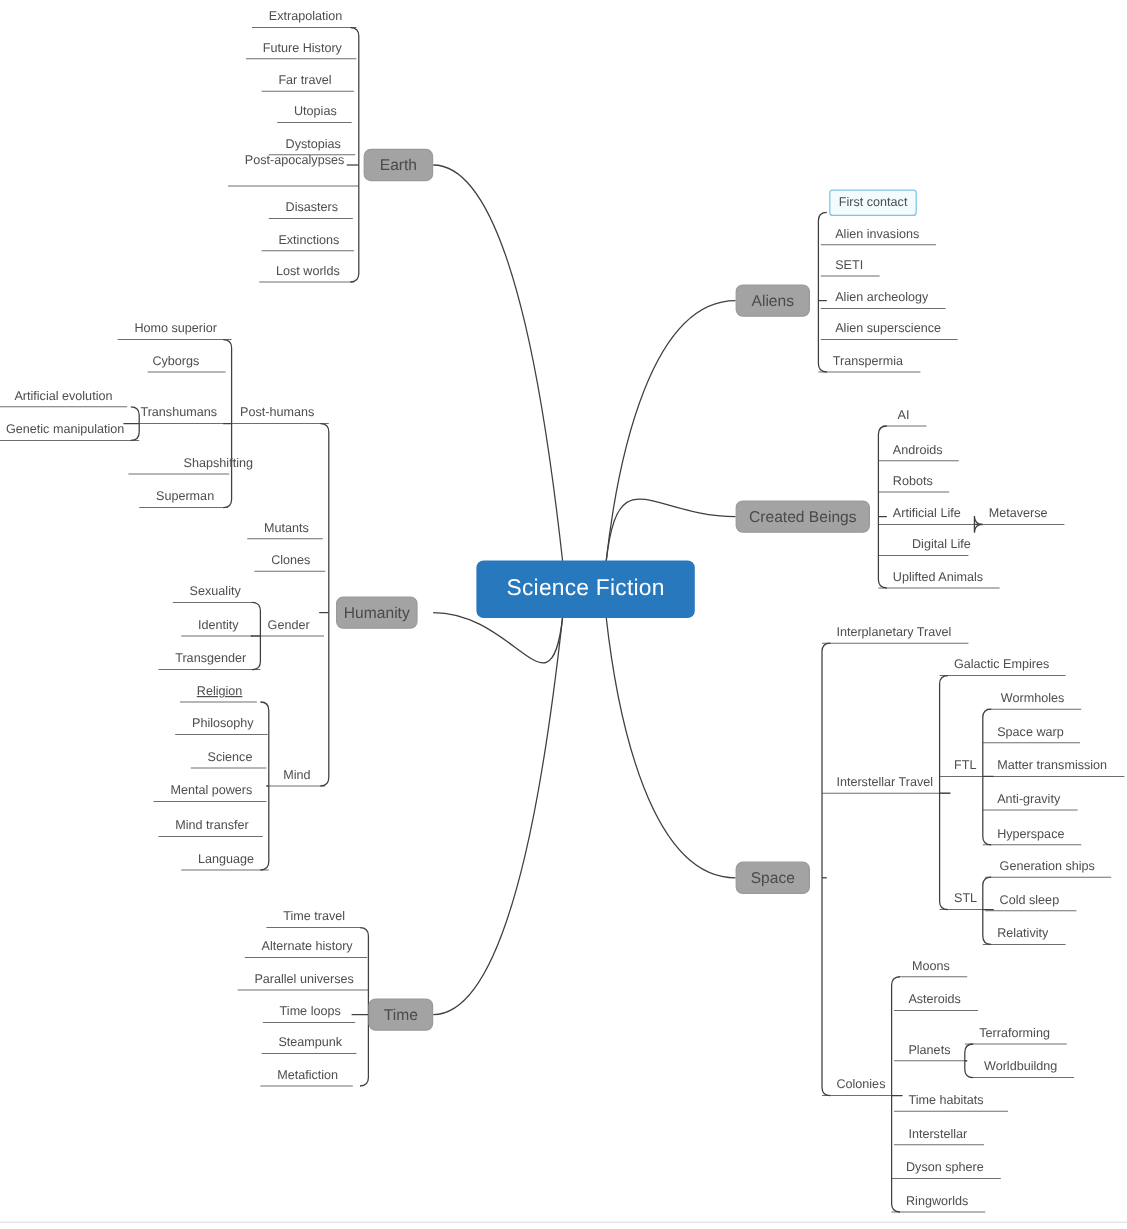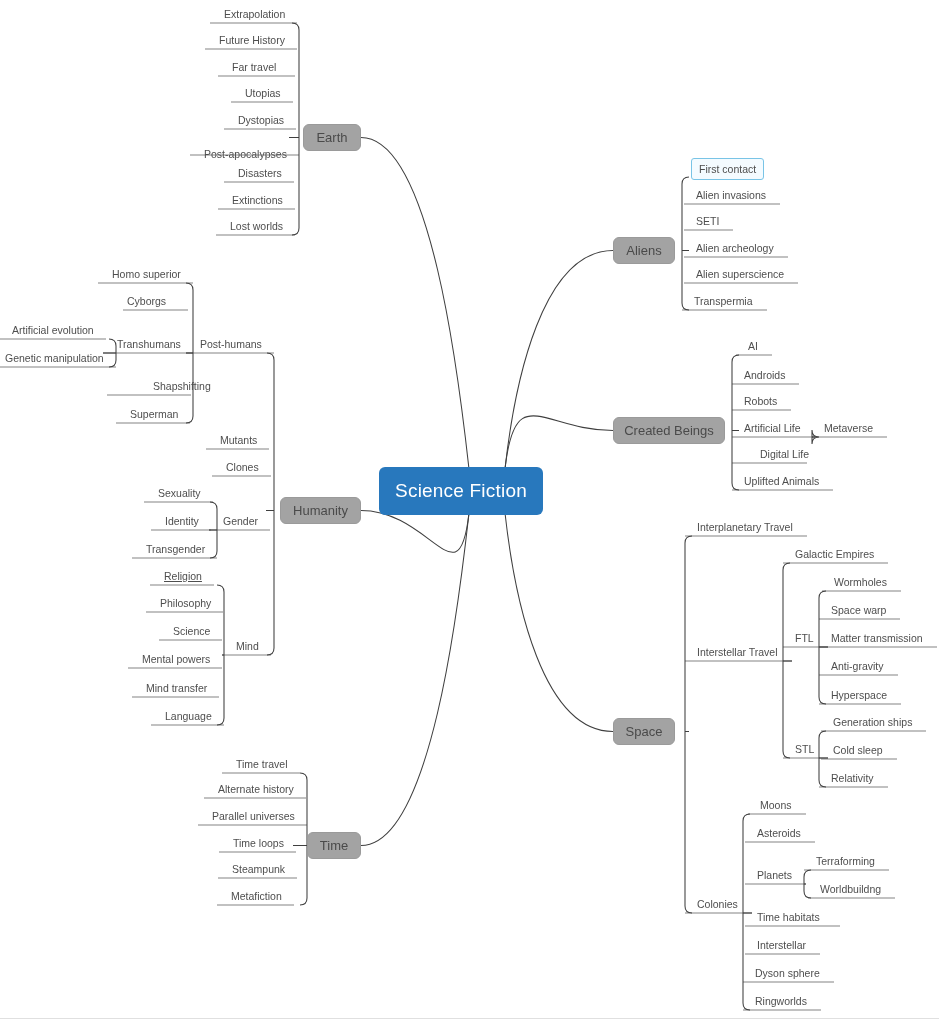--- a/index.html
+++ b/index.html
@@ -194,32 +194,32 @@
       <path d="M150,585 L214,585" class="link thin"></path>
       <path d="M146,612 L223,612" class="link thin"></path>
       <path d="M159,640 L222,640" class="link thin"></path>
       <path d="M128,668 L222,668" class="link thin"></path>
       <path d="M132,697 L219,697" class="link thin"></path>
       <path d="M151,725 L224,725" class="link thin"></path>
       <path d="M217,585 Q224,585 224,592 L224,718 Q224,725 217,725" class="link"></path>
       <path d="M224,655 L222,655" class="link"></path>
     </svg>
   <div id="nodes-layer">
-      <div class="node-root" style="left: 379px; top: 467px; width: 164px; height: 48px; background: rgb(40, 120, 189); color: rgb(255, 255, 255);">
+      <div class="node-root" style="left: 397px; top: 467px; width: 182px; height: 48px; background: rgb(40, 120, 189); color: rgb(255, 255, 255);">
         <span>Science Fiction</span>
       </div>
       <div class="node-branch" style="left: 303px; top: 124px; width: 58px; height: 27px;">
         <span>Earth</span>
       </div>
       <div class="node-leaf" style="left: 224px; top: 8px;"><span>Extrapolation</span></div>
       <div class="node-leaf" style="left: 219px; top: 34px;"><span>Future History</span></div>
       <div class="node-leaf" style="left: 232px; top: 61px;"><span>Far travel</span></div>
       <div class="node-leaf" style="left: 245px; top: 87px;"><span>Utopias</span></div>
       <div class="node-leaf" style="left: 238px; top: 114px;"><span>Dystopias</span></div>
-      <div class="node-leaf" style="left: 204px; top: 148px;"><span>Post-apocalypses</span></div>
+      <div class="node-leaf" style="left: 204px; top: 128px;"><span>Post-apocalypses</span></div>
       <div class="node-leaf" style="left: 238px; top: 167px;"><span>Disasters</span></div>
       <div class="node-leaf" style="left: 232px; top: 194px;"><span>Extinctions</span></div>
       <div class="node-leaf" style="left: 230px; top: 220px;"><span>Lost worlds</span></div>
       <div class="node-branch" style="left: 613px; top: 237px; width: 62px; height: 27px;">
         <span>Aliens</span>
       </div>
       <div class="node-leaf sel" style="left: 698px; top: 162px;"><span>First contact</span></div>
       <div class="node-leaf" style="left: 696px; top: 189px;"><span>Alien invasions</span></div>
       <div class="node-leaf" style="left: 696px; top: 215px;"><span>SETI</span></div>
       <div class="node-leaf" style="left: 696px; top: 242px;"><span>Alien archeology</span></div>
@@ -263,21 +263,21 @@
       <div class="node-leaf" style="left: 820px; top: 883px;"><span>Worldbuildng</span></div>
       <div class="node-branch" style="left: 307px; top: 832px; width: 54px; height: 27px;">
         <span>Time</span>
       </div>
       <div class="node-leaf" style="left: 236px; top: 758px;"><span>Time travel</span></div>
       <div class="node-leaf" style="left: 218px; top: 783px;"><span>Alternate history</span></div>
       <div class="node-leaf" style="left: 212px; top: 810px;"><span>Parallel universes</span></div>
       <div class="node-leaf" style="left: 233px; top: 837px;"><span>Time loops</span></div>
       <div class="node-leaf" style="left: 232px; top: 863px;"><span>Steampunk</span></div>
       <div class="node-leaf" style="left: 231px; top: 890px;"><span>Metafiction</span></div>
-      <div class="node-branch" style="left: 280px; top: 497px; width: 81px; height: 27px;">
+      <div class="node-branch" style="left: 280px; top: 497px; width: 68px; height: 27px;">
         <span>Humanity</span>
       </div>
       <div class="node-leaf" style="left: 200px; top: 338px;"><span>Post-humans</span></div>
       <div class="node-leaf" style="left: 220px; top: 434px;"><span>Mutants</span></div>
       <div class="node-leaf" style="left: 226px; top: 461px;"><span>Clones</span></div>
       <div class="node-leaf" style="left: 223px; top: 515px;"><span>Gender</span></div>
       <div class="node-leaf" style="left: 236px; top: 640px;"><span>Mind</span></div>
       <div class="node-leaf" style="left: 112px; top: 268px;"><span>Homo superior</span></div>
       <div class="node-leaf" style="left: 127px; top: 295px;"><span>Cyborgs</span></div>
       <div class="node-leaf" style="left: 117px; top: 338px;"><span>Transhumans</span></div>

